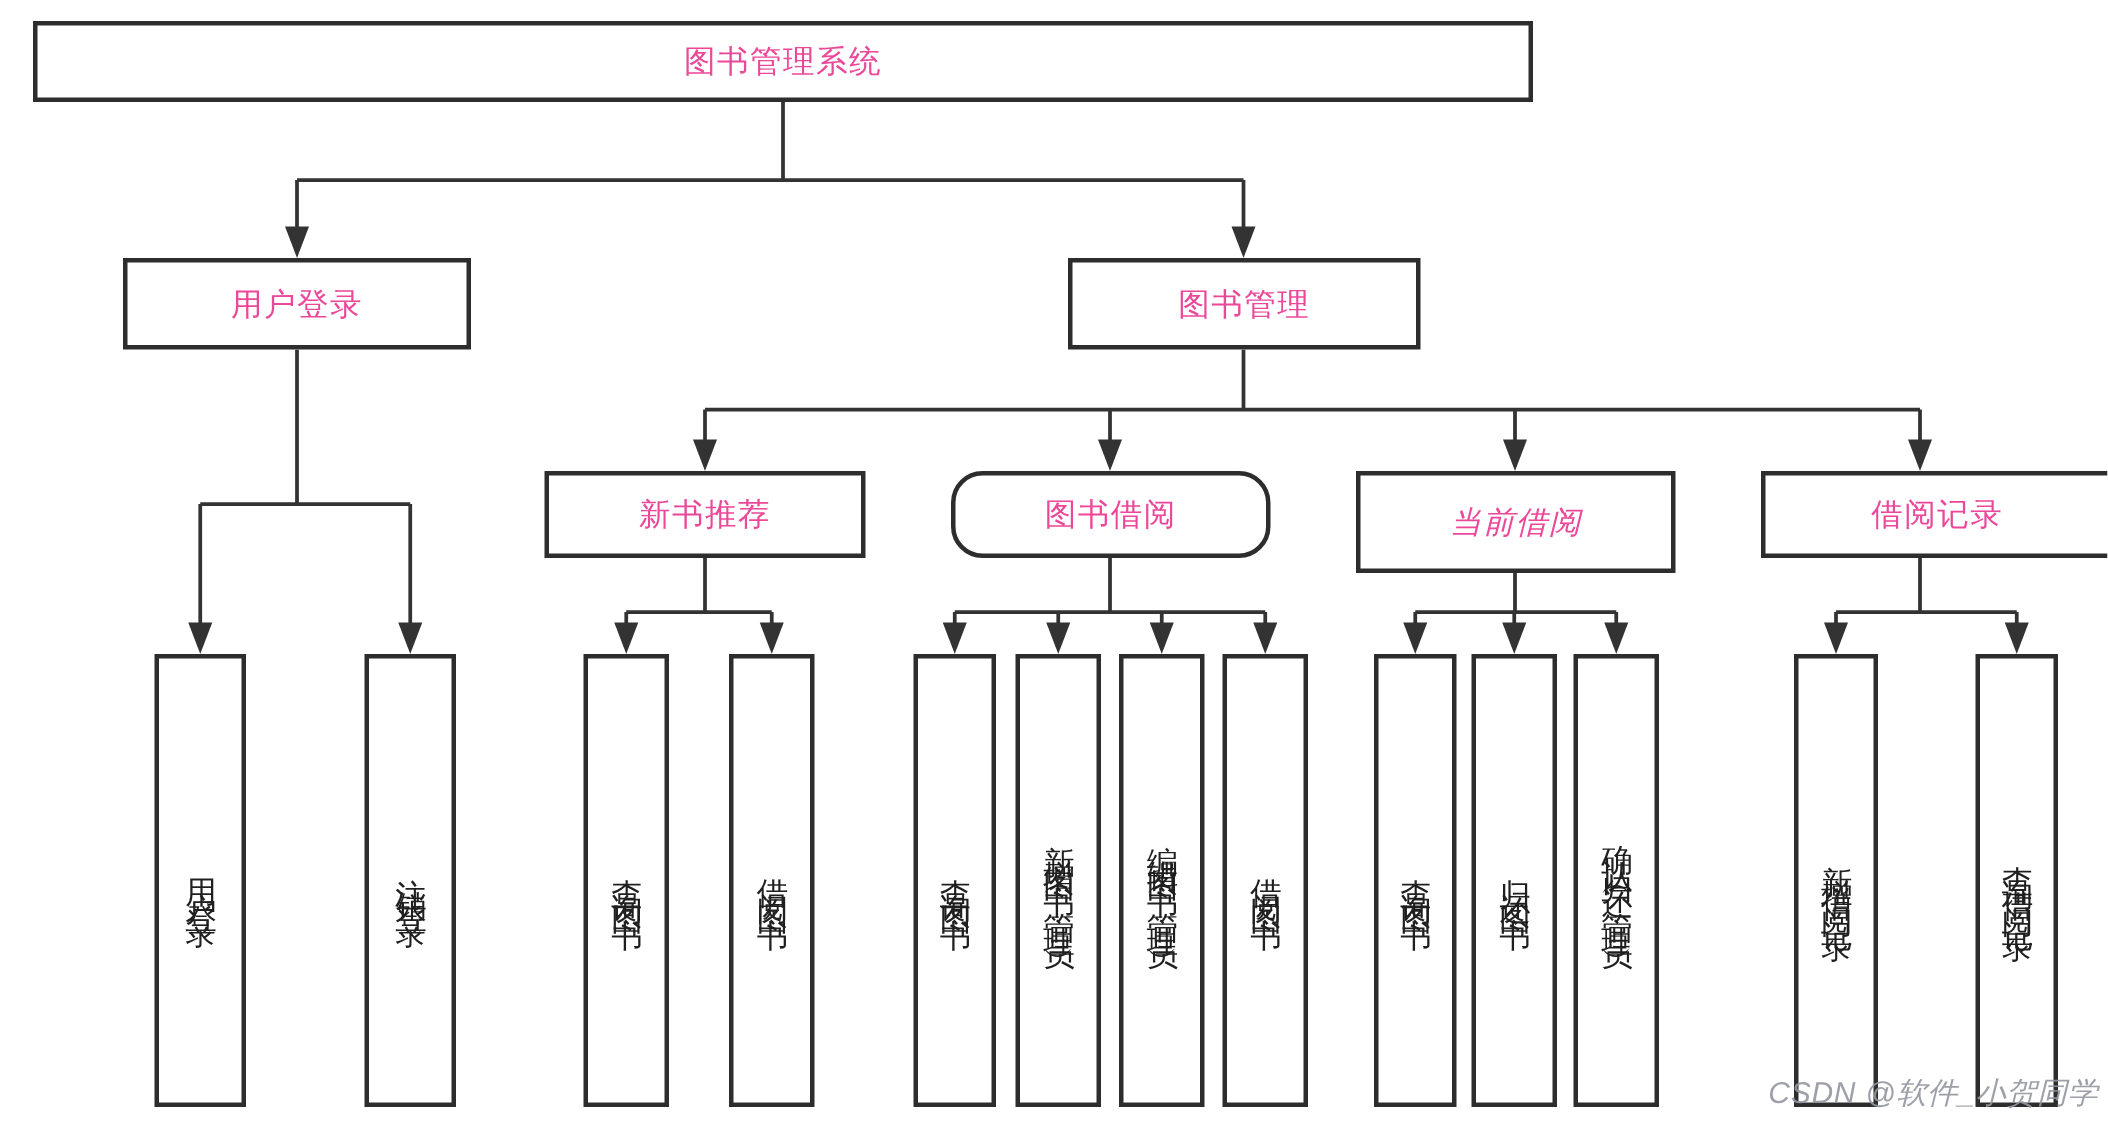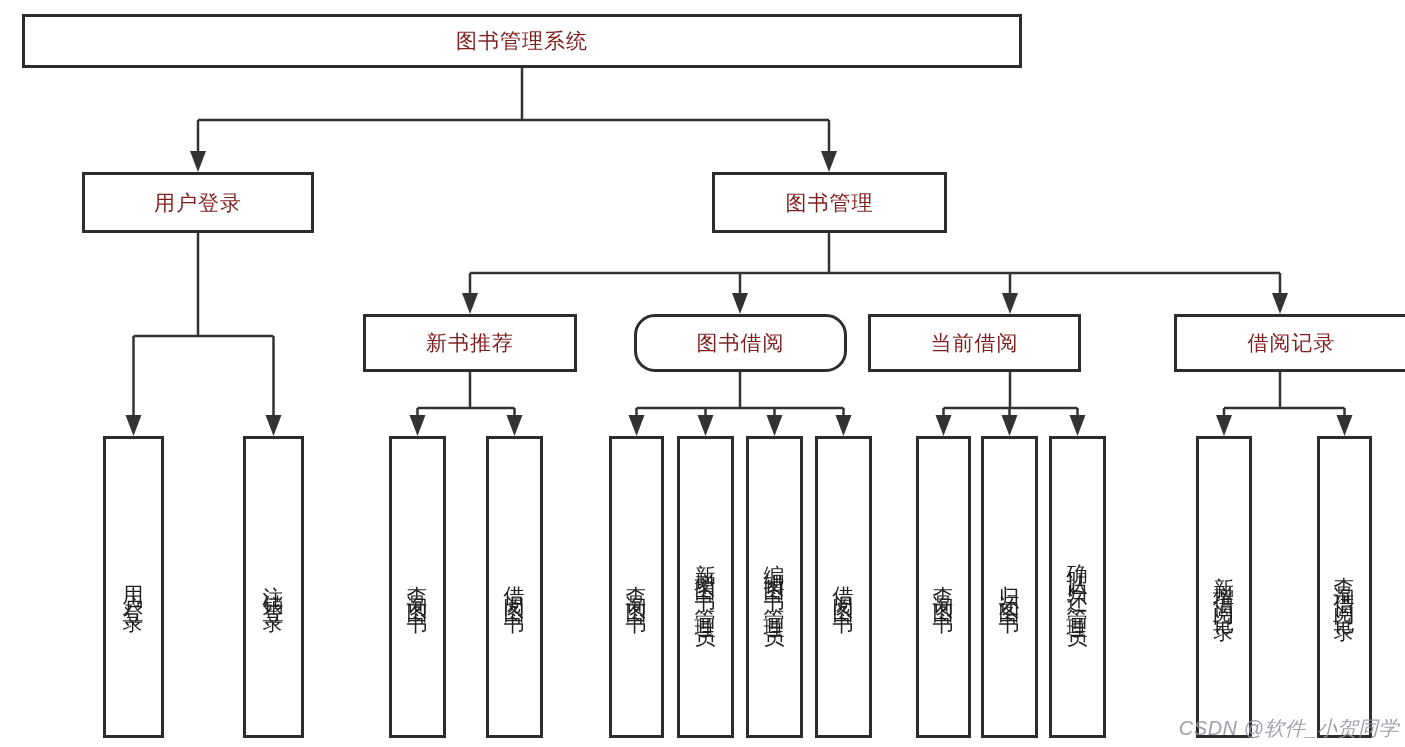--- a/index.html
+++ b/index.html
@@ -4,21 +4,21 @@
 <style>
   html,body{margin:0;padding:0;background:#ffffff;}
   #stage{
     position:relative;width:1405px;height:747px;background:#ffffff;overflow:hidden;
     font-family:"Liberation Sans","DejaVu Sans",sans-serif;color:#222222;
   }
   .box{
     position:absolute;box-sizing:border-box;border:3px solid #2d2d2d;background:#ffffff;
     display:flex;align-items:center;justify-content:center;z-index:2;
   }
-  .hlabel{font-size:21px;letter-spacing:1px;color:#7f1d1d;white-space:nowrap;}
+  .hlabel{font-size:21px;letter-spacing:1px;color:#ec4899;white-space:nowrap;}
   .vtext{
     writing-mode:vertical-rl;text-orientation:mixed;
     font-size:21px;letter-spacing:9px;color:#1f1f1f;line-height:1;
   }
   svg.connectors{position:absolute;left:0;top:0;z-index:1;}
   .watermark{
     position:absolute;right:6px;bottom:5px;z-index:5;
     font-size:20px;color:rgba(148,150,160,0.9);white-space:nowrap;letter-spacing:0.5px;font-style:italic;
   }
 </style>
@@ -71,21 +71,21 @@
   <div class="box" style="left:712px;top:172px;width:235px;height:61px;">
     <span class="hlabel">图书管理</span>
   </div>
 
   <div class="box" style="left:363px;top:314px;width:214px;height:58px;">
     <span class="hlabel">新书推荐</span>
   </div>
   <div class="box" style="left:634px;top:314px;width:213px;height:58px;border-radius:21px;">
     <span class="hlabel">图书借阅</span>
   </div>
-  <div class="box" style="left:868px;top:314px;width:213px;height:58px;">
+  <div class="box" style="left:904px;top:314px;width:213px;height:68px;font-style:italic;">
     <span class="hlabel">当前借阅</span>
   </div>
   <div class="box" style="left:1174px;top:314px;width:235px;height:58px;">
     <span class="hlabel">借阅记录</span>
   </div>
 
   <div class="box" style="left:103px;top:436px;width:61px;height:302px;">
     <span class="vtext">用户登录</span>
   </div>
   <div class="box" style="left:243px;top:436px;width:61px;height:302px;">

